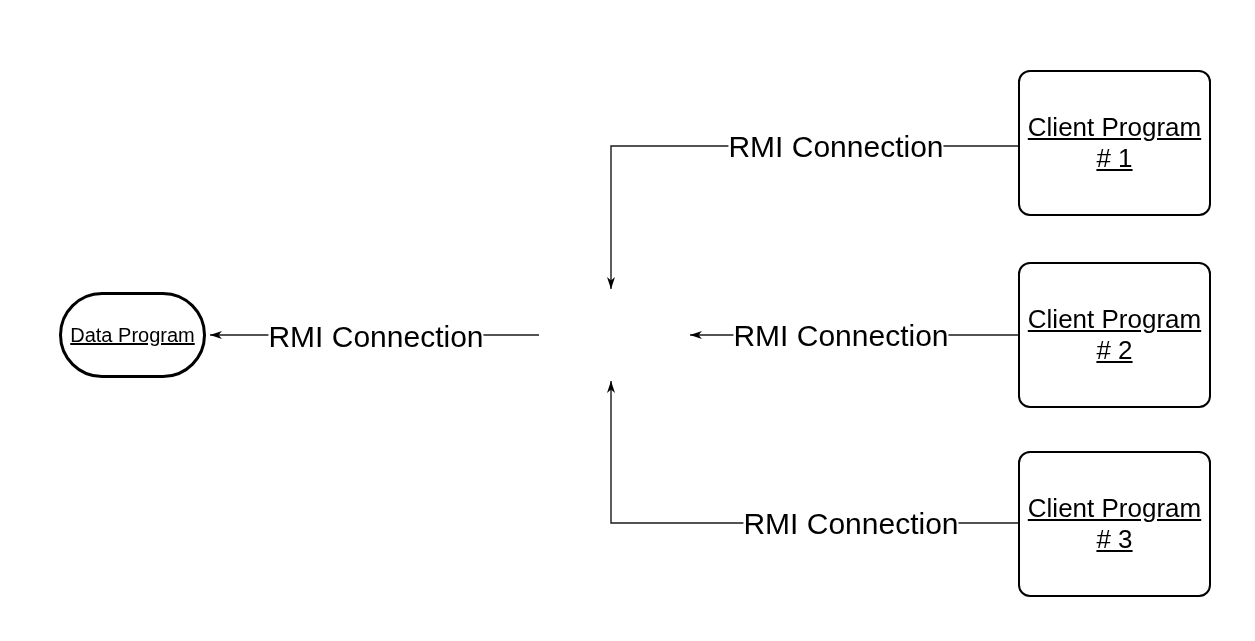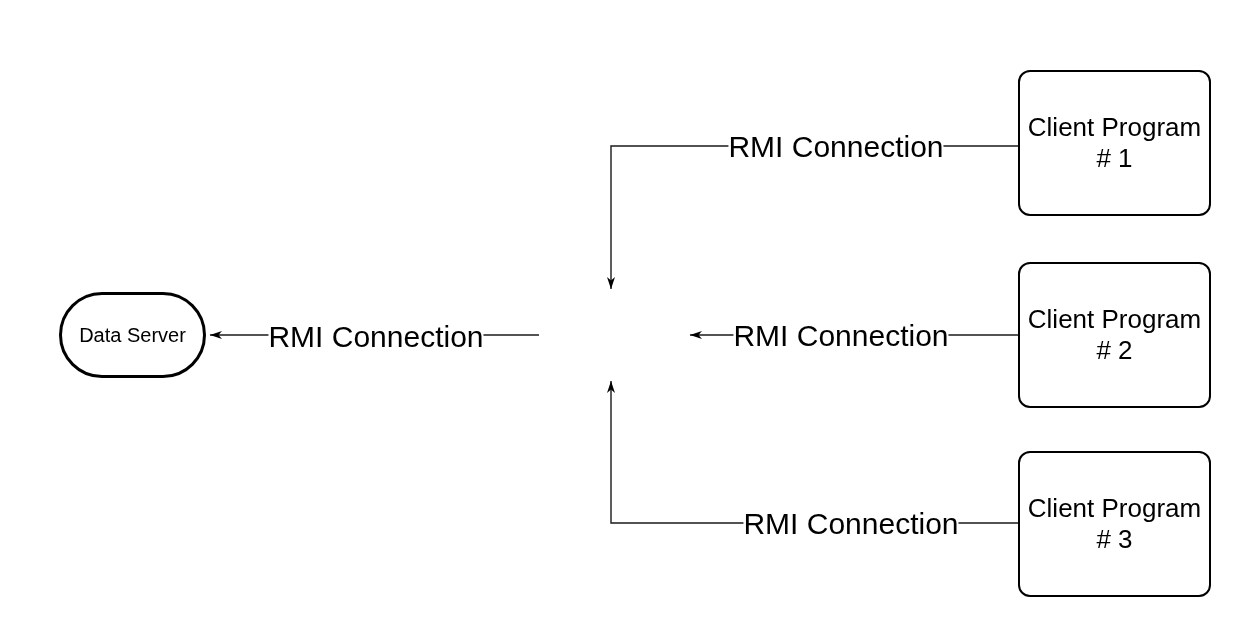--- a/index.html
+++ b/index.html
@@ -26,20 +26,21 @@
   .node {
     position: absolute;
     box-sizing: border-box;
     background: #ffffff;
     border: 3px solid #000000;
     display: flex;
     align-items: center;
     justify-content: center;
     text-align: center;
     line-height: 1.2;
+    text-decoration: underline;
   }
   .stadium {
     border-radius: 44px;
     font-size: 20px;
   }
   .node-data-server {
     left: 59px;
     top: 292px;
     width: 147px;
     height: 86px;
@@ -87,21 +88,21 @@
         <path d="M 13 5 L 1 1 L 4.5 5 L 1 9 Z" fill="#000000"></path>
       </marker>
     </defs>
     <path d="M 1018 146 L 611 146 L 611 289" fill="none" stroke="#1a1a1a" stroke-width="1.4" marker-end="url(#arrow)"></path>
     <path d="M 1018 335 L 690 335" fill="none" stroke="#1a1a1a" stroke-width="1.4" marker-end="url(#arrow)"></path>
     <path d="M 1018 523 L 611 523 L 611 381" fill="none" stroke="#1a1a1a" stroke-width="1.4" marker-end="url(#arrow)"></path>
     <path d="M 539 335 L 210 335" fill="none" stroke="#1a1a1a" stroke-width="1.4" marker-end="url(#arrow)"></path>
   </svg>
 
   <div class="node stadium node-data-server">
-    <span>Data Server</span>
+    <span>Data Program</span>
   </div>
 
 
   <div class="node client-box client-1">
     <span>Client Program</span>
     <span># 1</span>
   </div>
 
   <div class="node client-box client-2">
     <span>Client Program</span>

